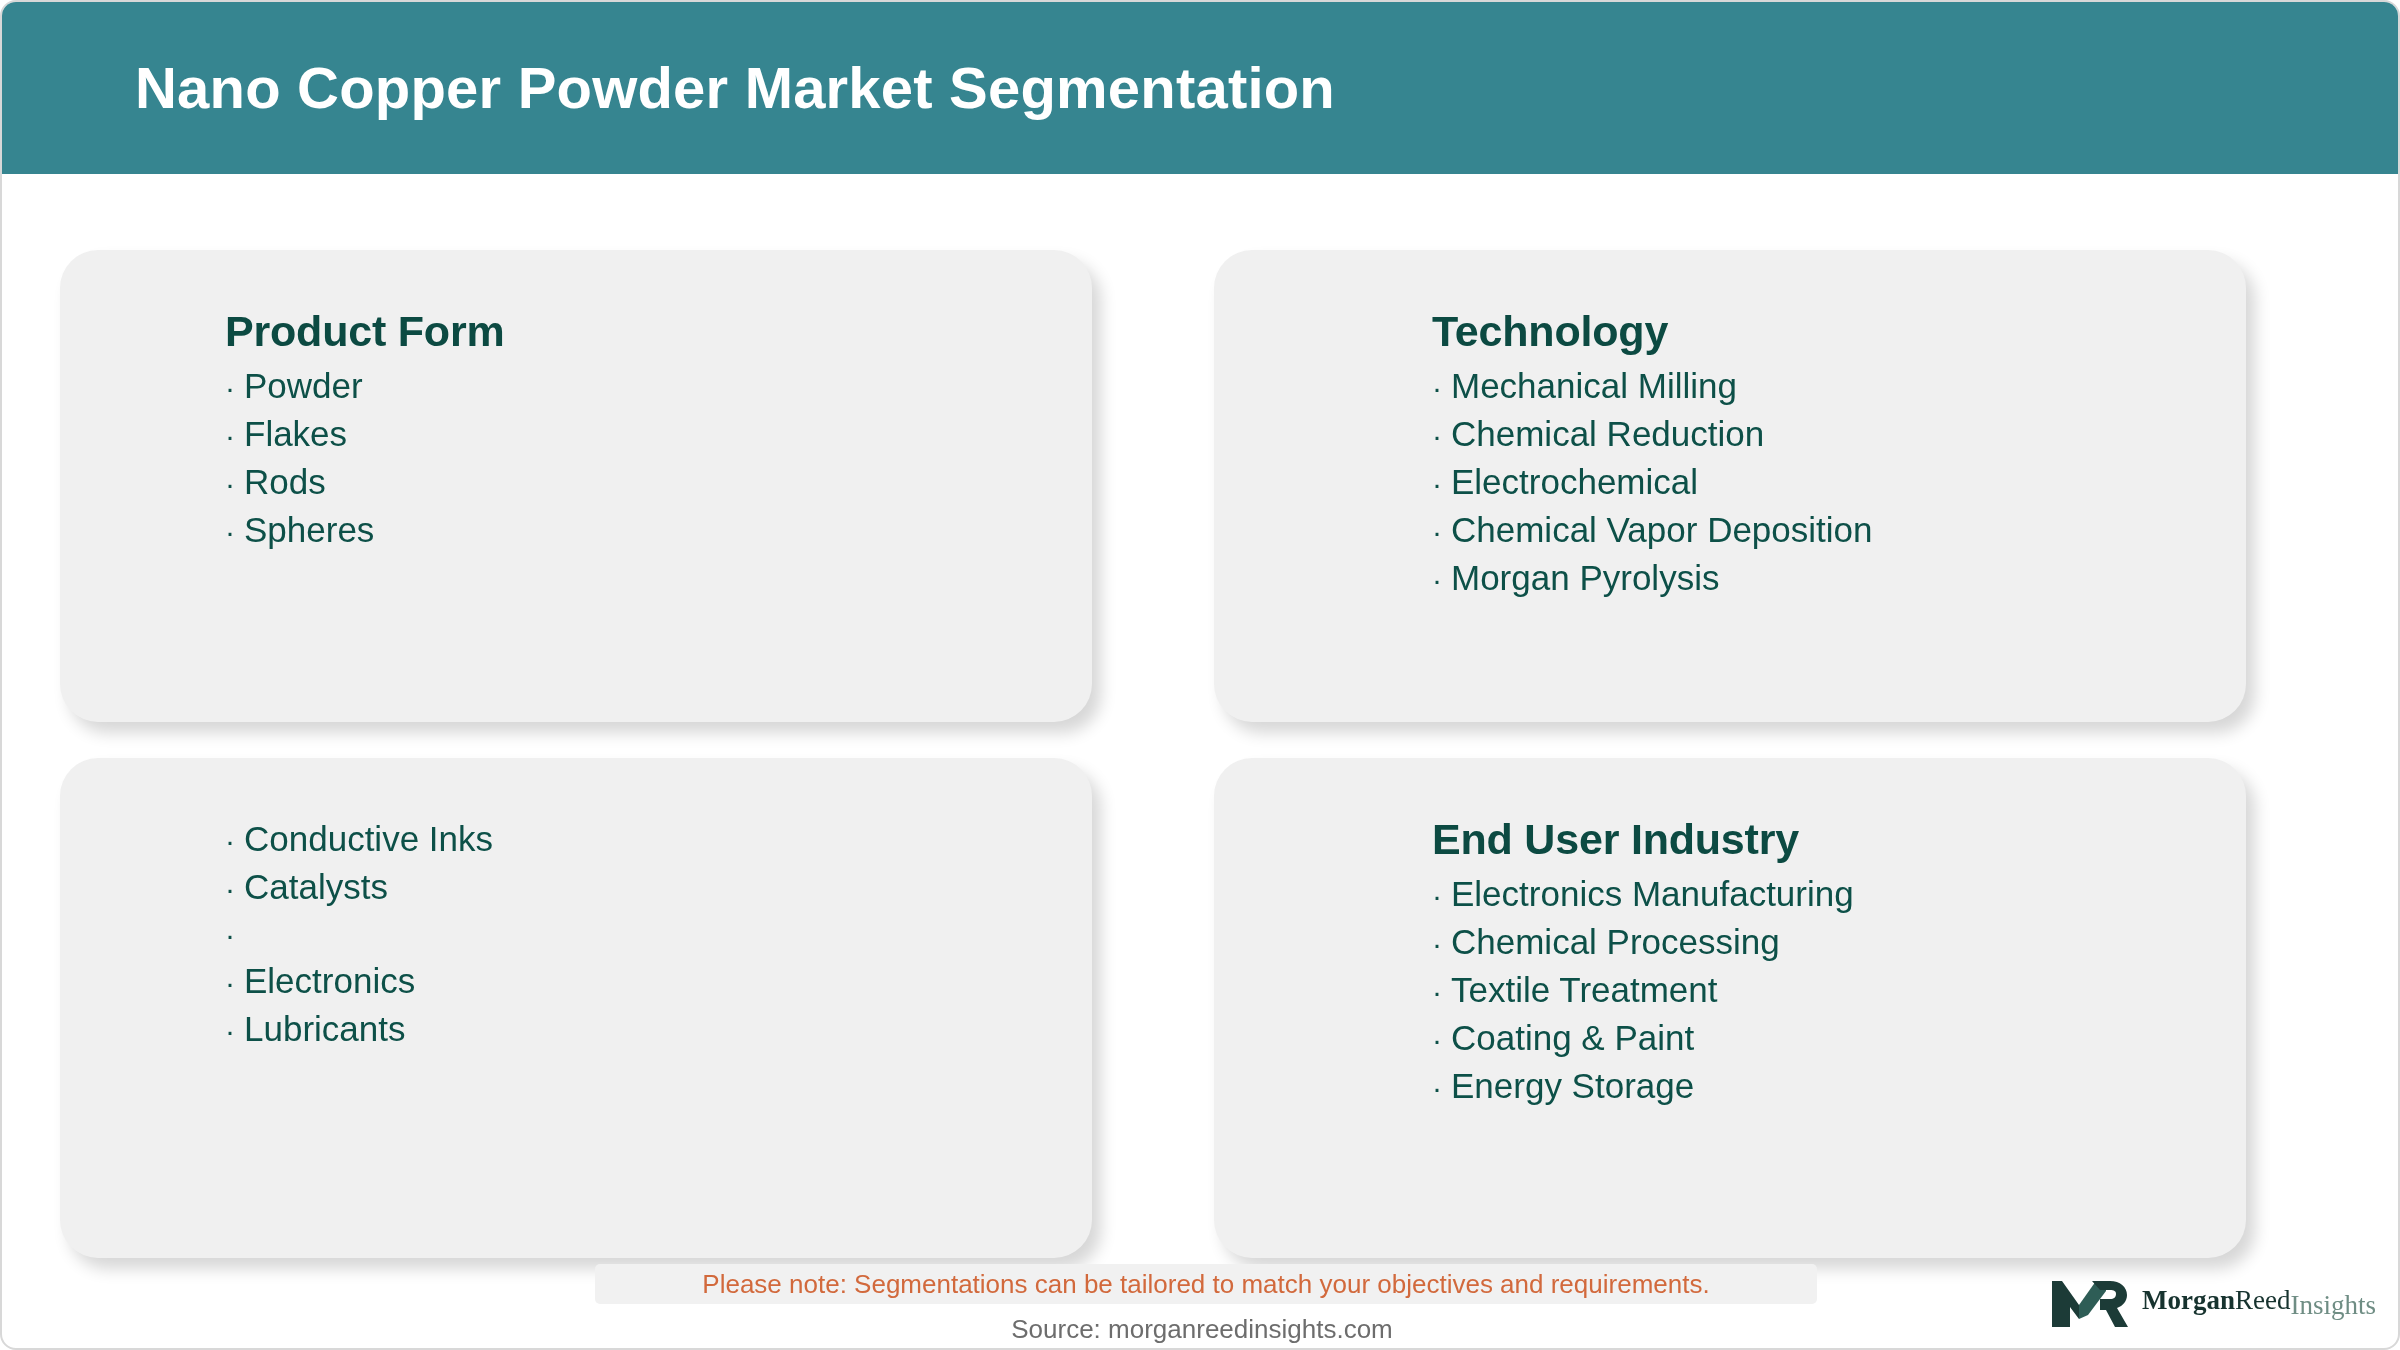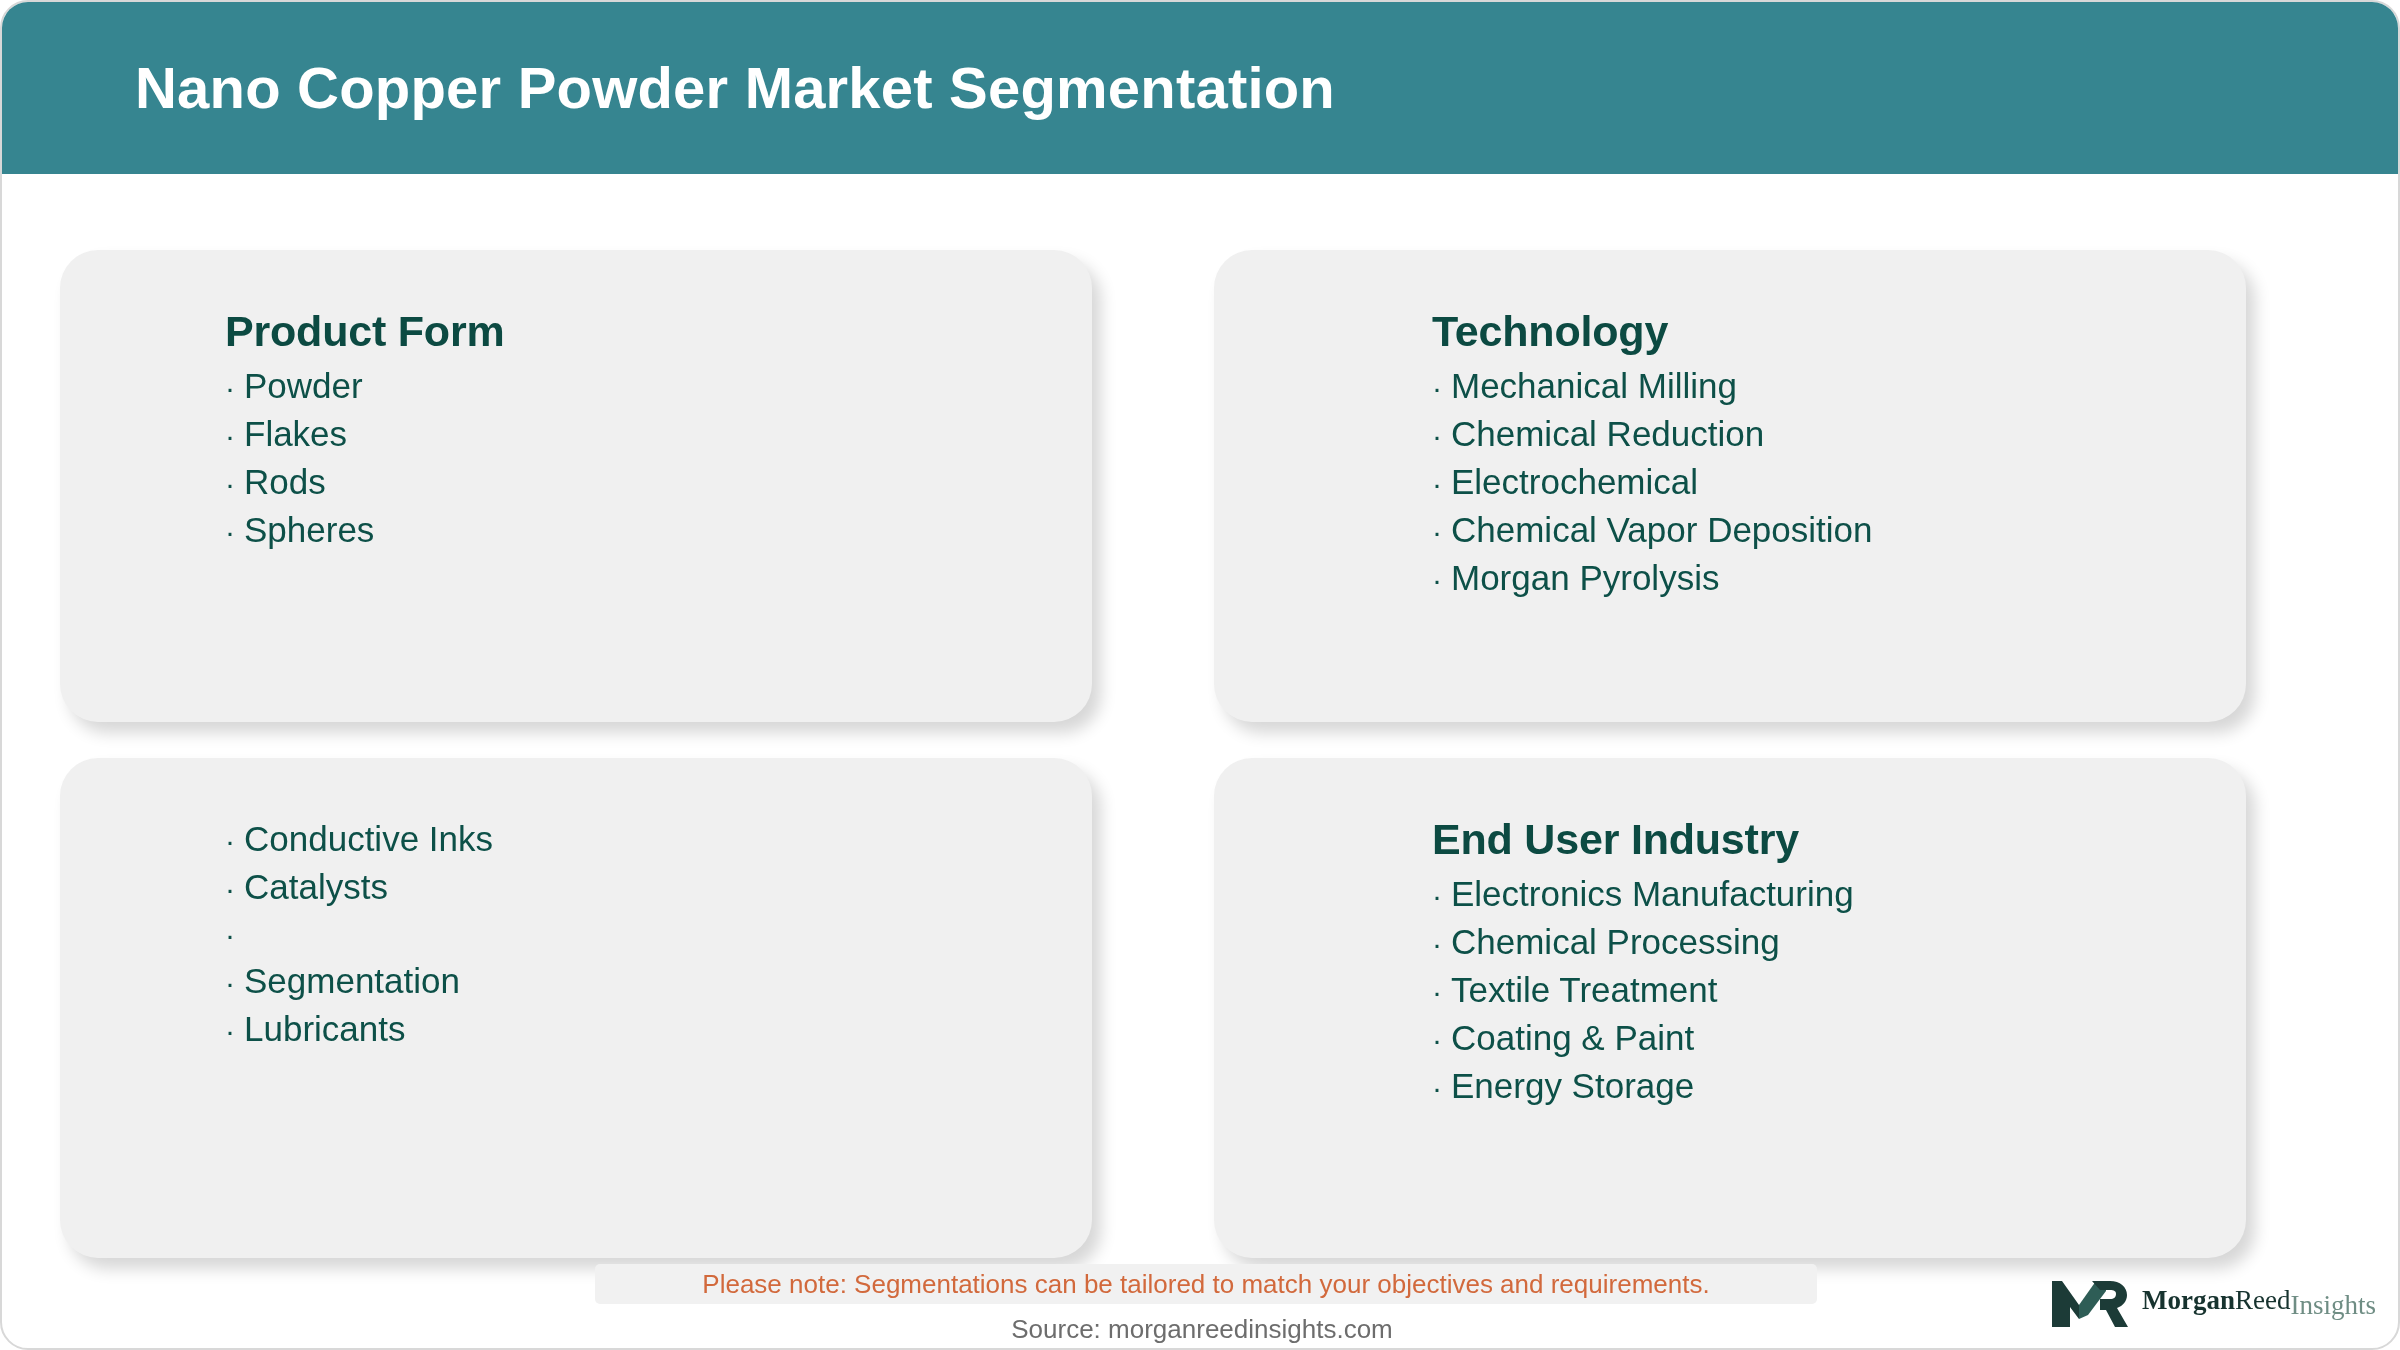--- a/index.html
+++ b/index.html
@@ -13,21 +13,21 @@
     overflow: hidden;
     font-family: "Liberation Sans", sans-serif;
     -webkit-font-smoothing: antialiased;
   }
 
   #page {
     position: relative;
     width: 2400px;
     height: 1350px;
     background: #ffffff;
-    border-radius: 28px;
+    border-radius: 16px;
     overflow: hidden;
     box-sizing: border-box;
     border: 2px solid #d8d8d8;
   }
 
   
   .header-band {
     position: absolute;
     left: 0;
     top: 0;
@@ -228,21 +228,21 @@
           </li>
         <li>
             <span class="bullet">·</span>
             <span>Catalysts</span>
           </li>
         <li>
             <span class="bullet">·</span>
           </li>
         <li>
             <span class="bullet">·</span>
-            <span>Segmentation</span>
+            <span>Electronics</span>
           </li>
         <li>
             <span class="bullet">·</span>
             <span>Lubricants</span>
           </li>
       </ul>
     </div>
 
     <div class="card card-4">
       <div class="card-title">End User Industry</div>

